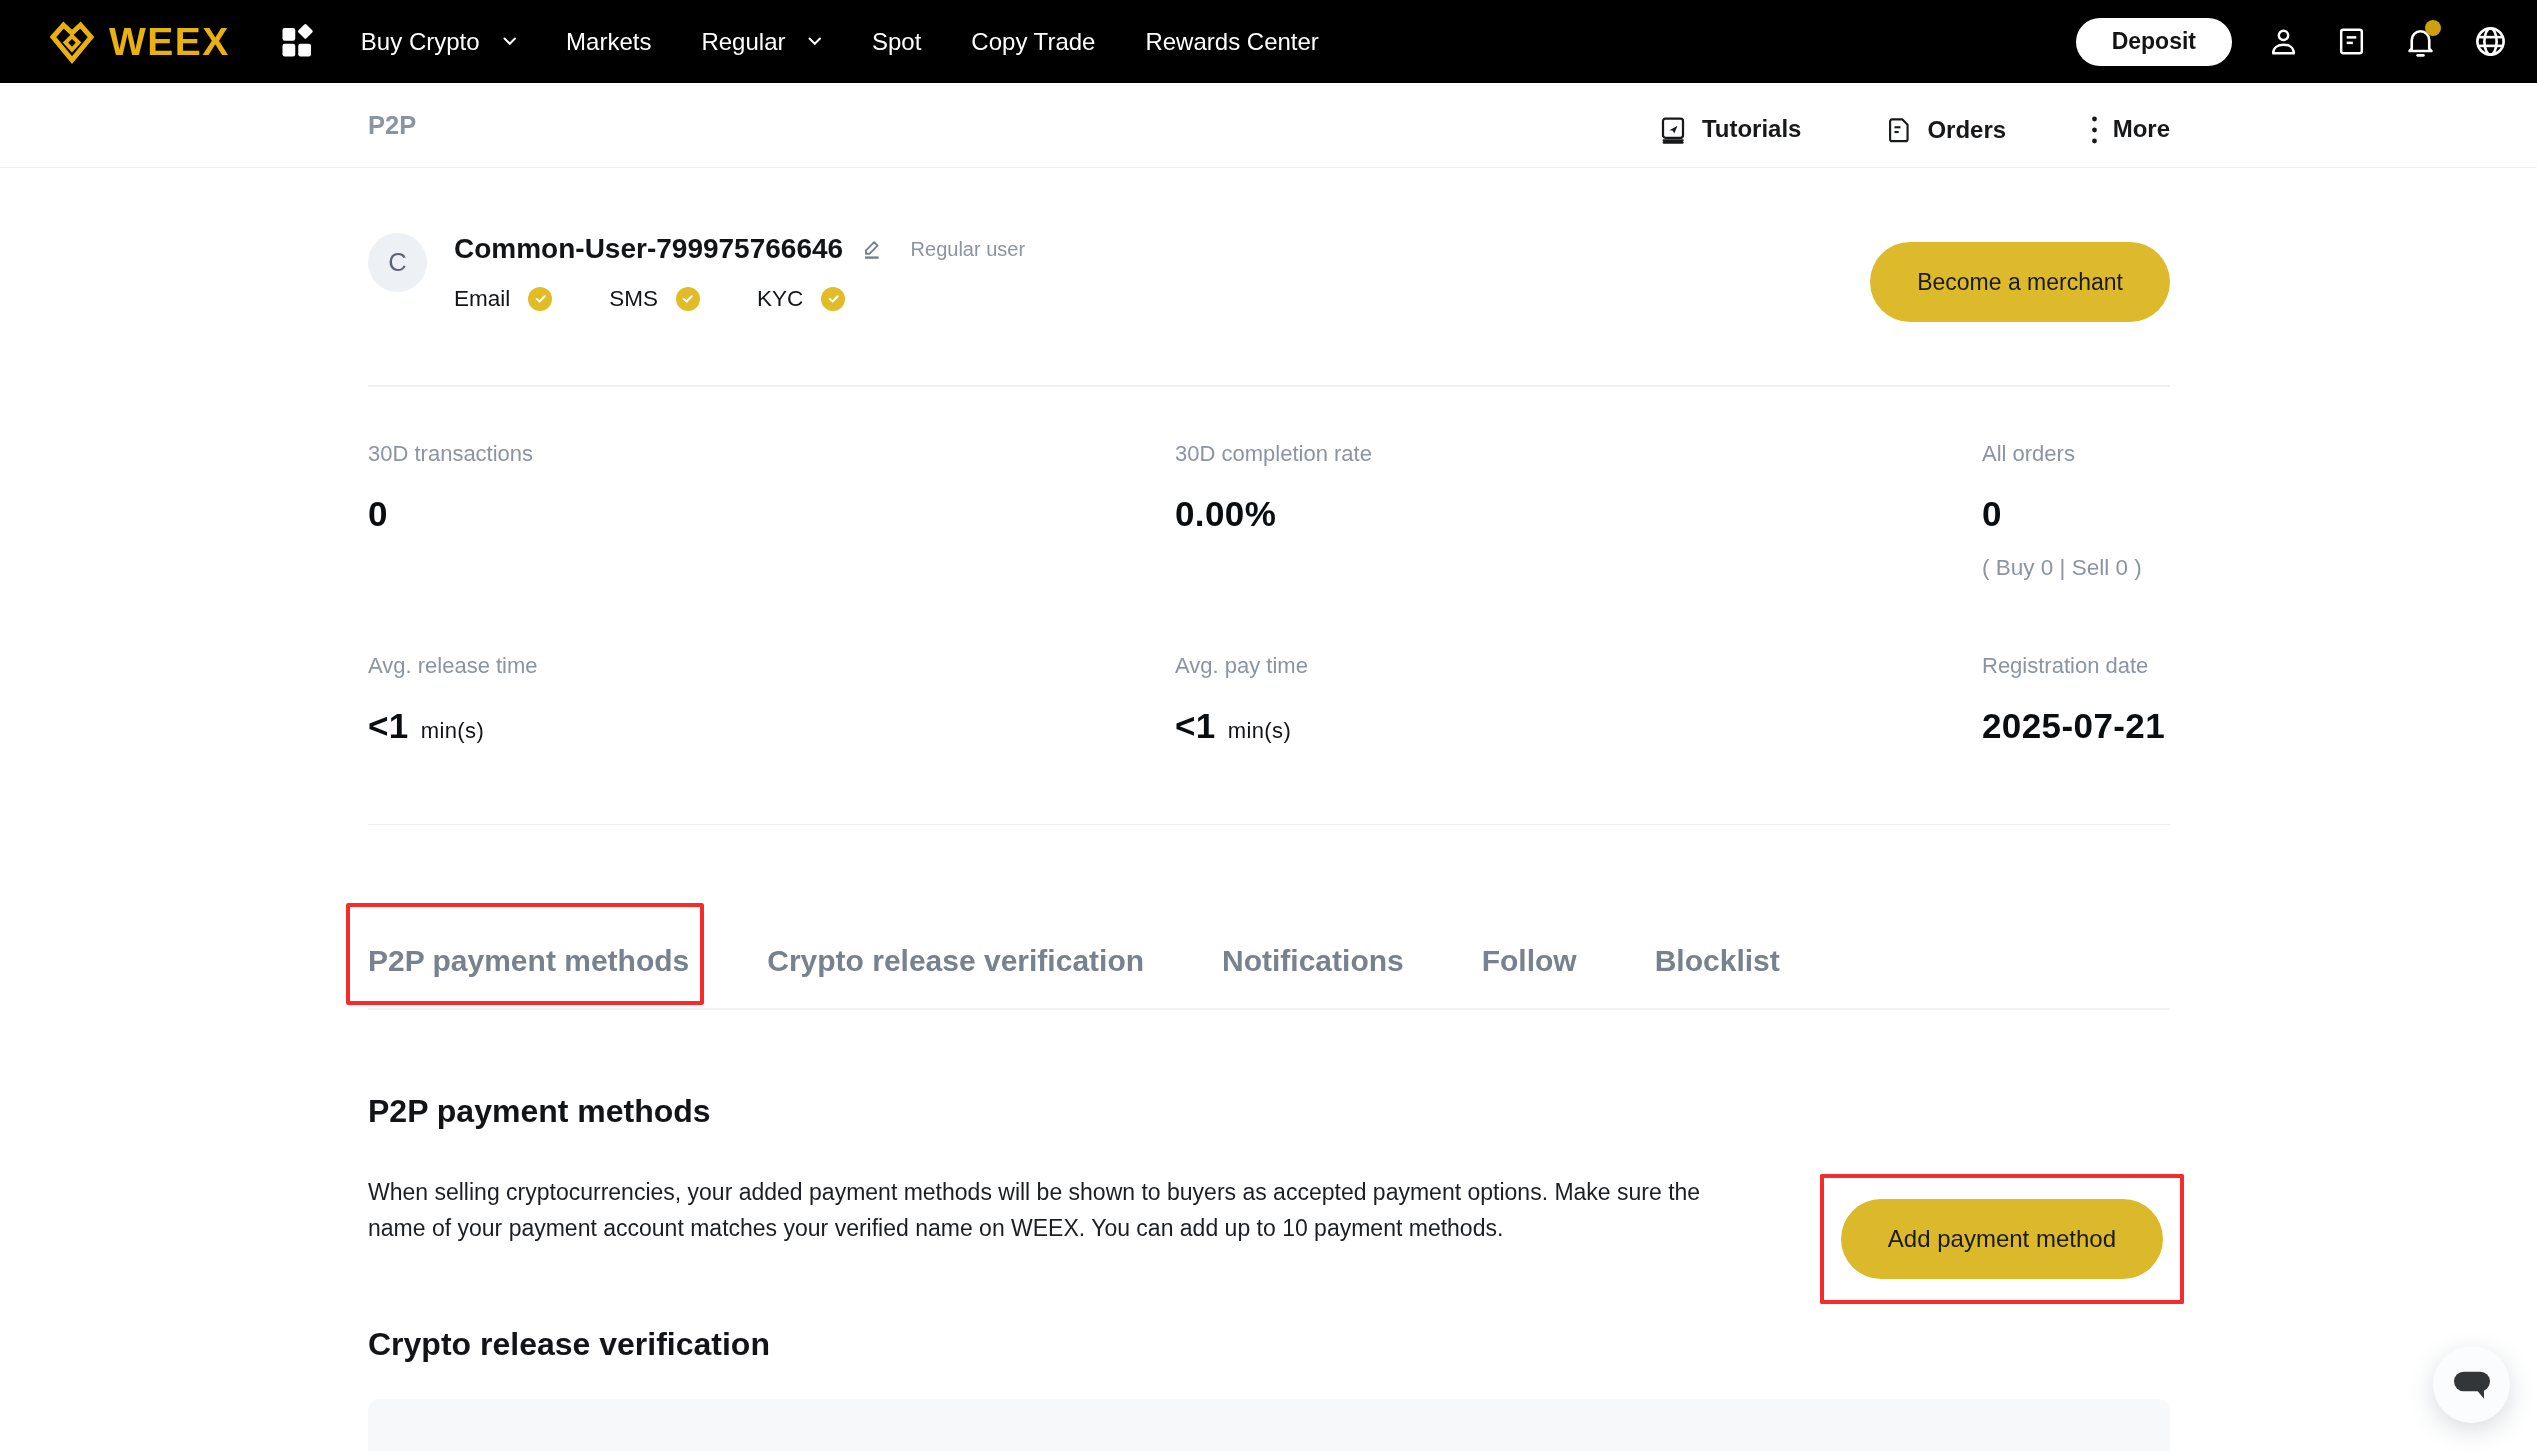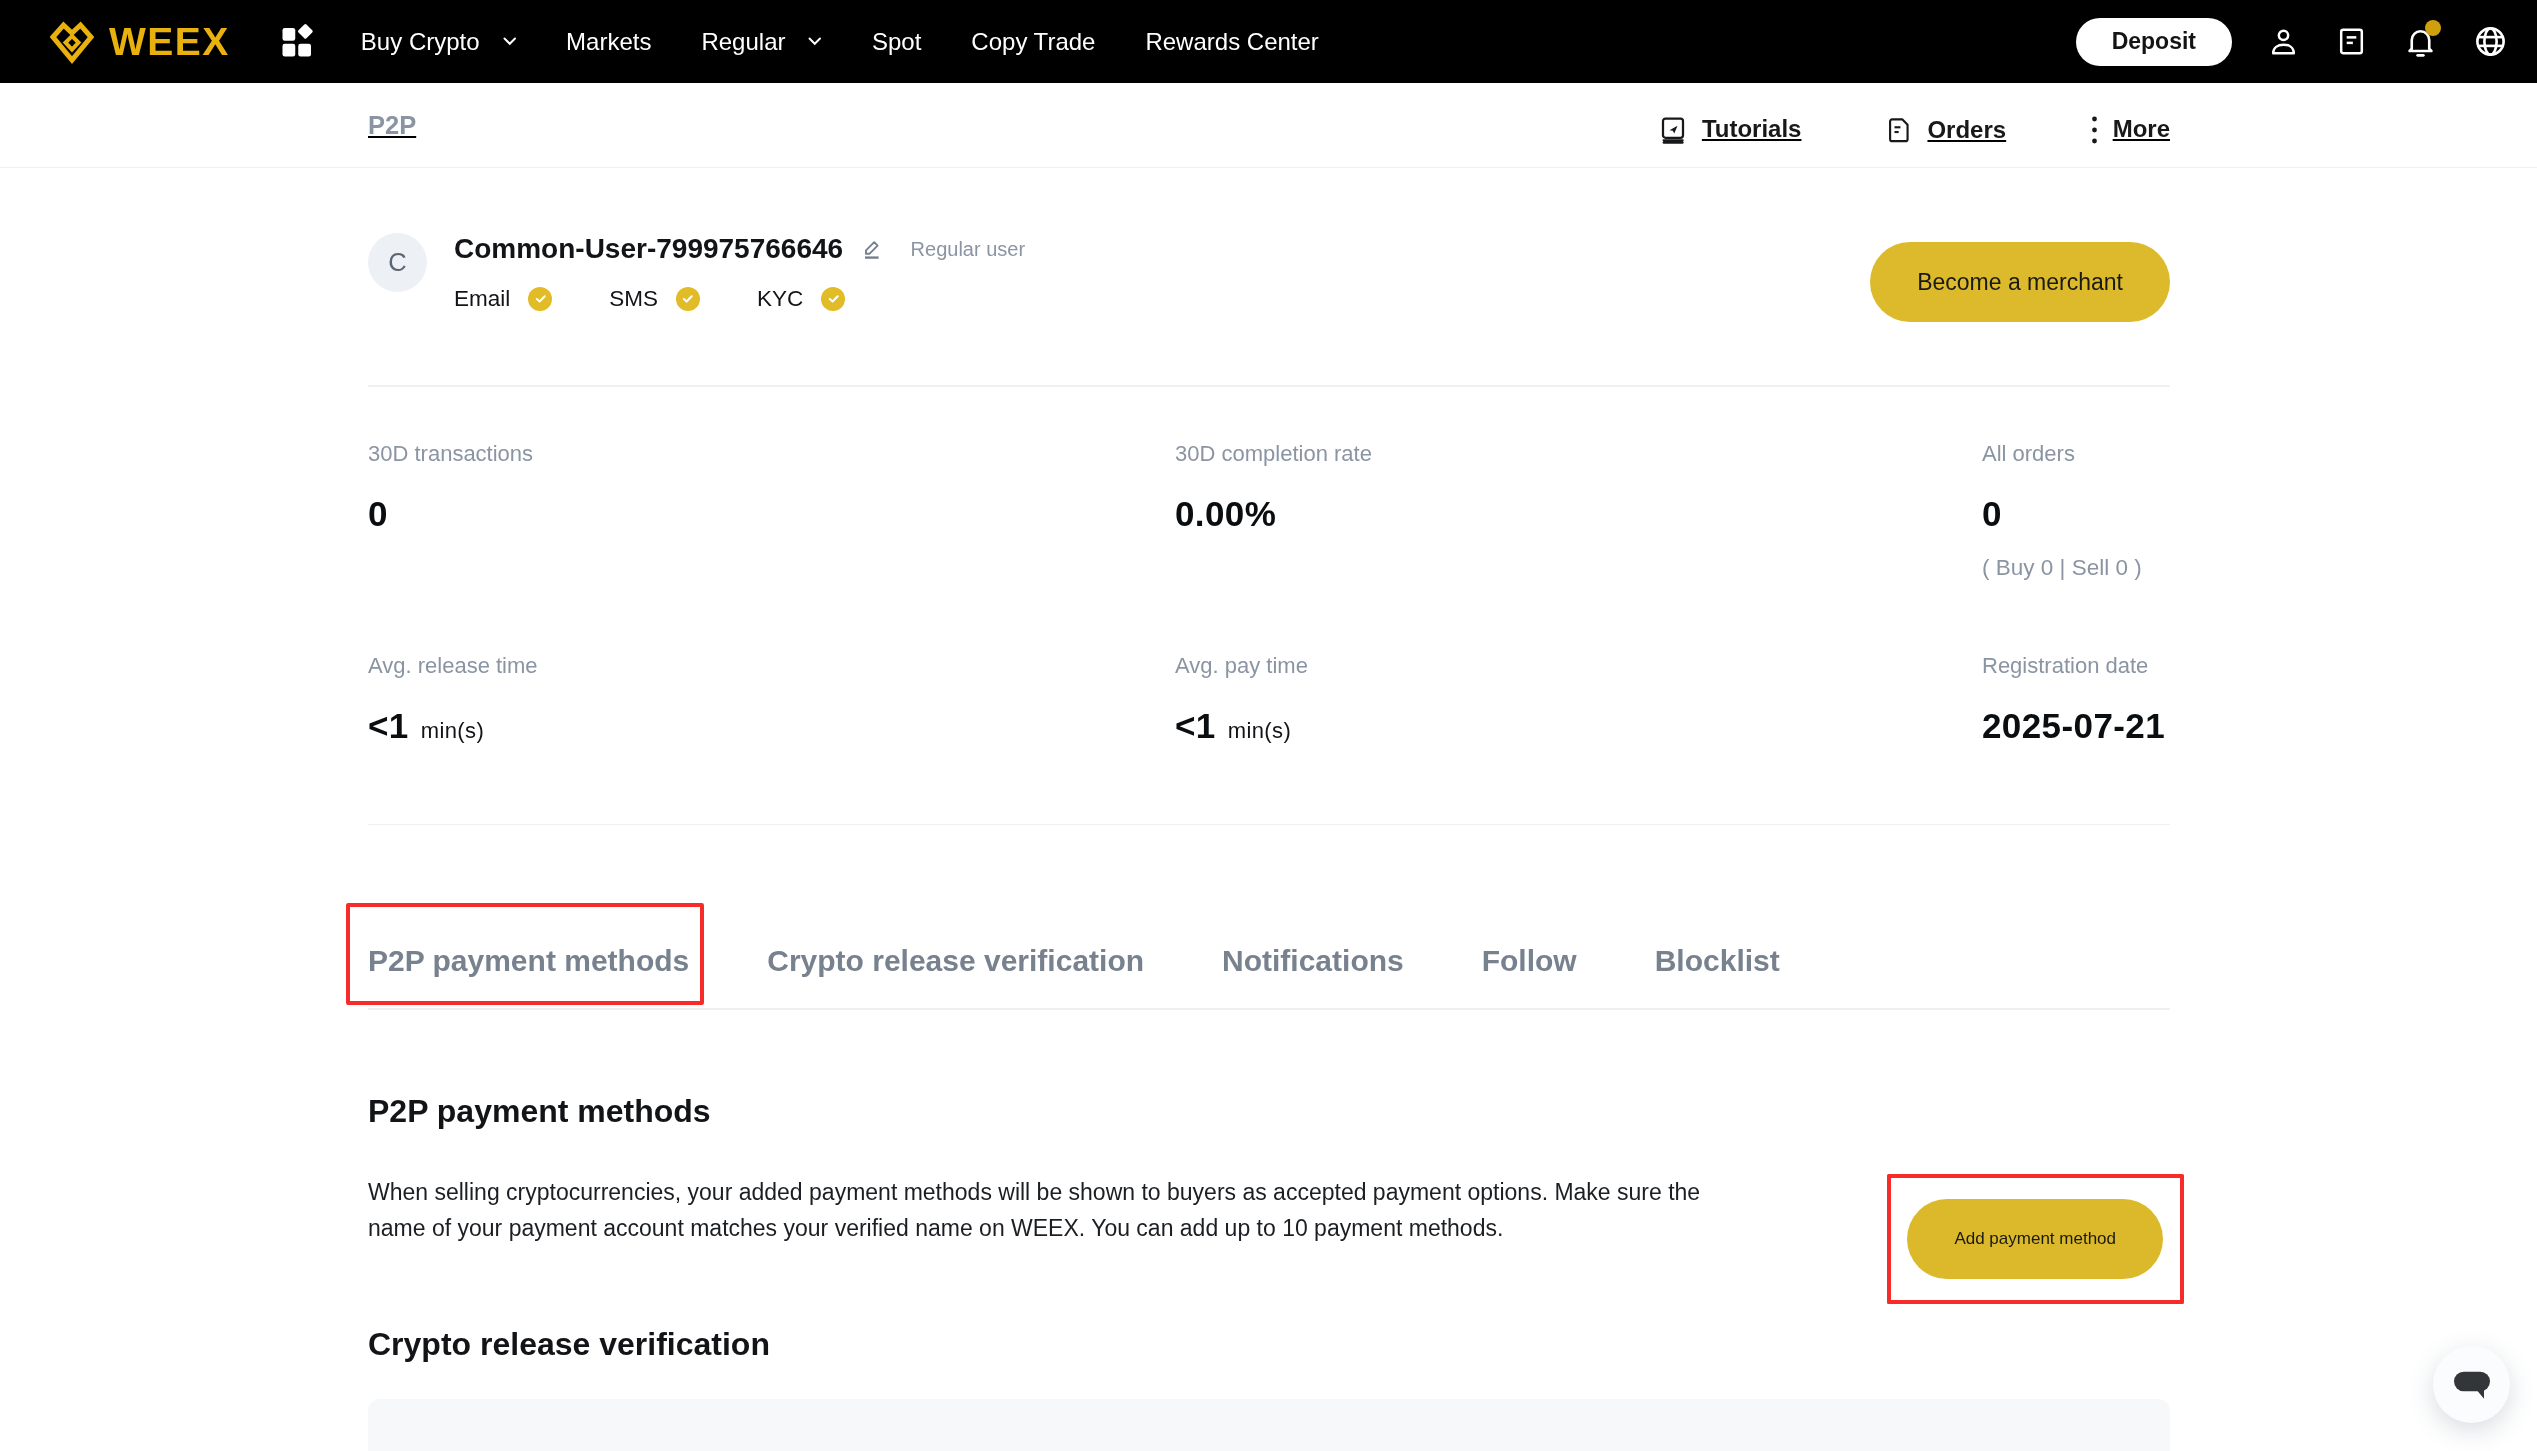--- a/index.html
+++ b/index.html
@@ -17,21 +17,21 @@
   .nav-item { display:flex; align-items:center; gap:23px; cursor:pointer; white-space:nowrap; }
   .nav-right { margin-left:auto; display:flex; align-items:center; gap:35px; }
   .deposit-btn { background:#fff; color:#141414; font-size:23px; font-weight:600;
     height:48px; padding:0 36px; border-radius:24px; display:flex; align-items:center; border:none; }
   .nav-ic { position:relative; display:flex; }
   .bell-dot { position:absolute; top:-4.5px; right:-3px; width:16.5px; height:16.5px;
     border-radius:50%; background:#CFA00D; }
 
   
   .subheader { height:85px; border-bottom:1.5px solid #EEF0F2; background:#fff;
-    display:flex; align-items:center;text-decoration:underline; }
+    display:flex; align-items:center; }
   .subheader-inner { width:1802px; margin:0 auto; display:flex; align-items:center;
     justify-content:space-between; }
   .sub-title { color:#8A94A3; font-size:25.5px; font-weight:600; }
   .sub-actions { display:flex; align-items:center; gap:84px; }
   .sub-action { display:flex; align-items:flex-start; gap:13.5px; font-size:24px;
     font-weight:600; color:#17181A; cursor:pointer;margin-top:10px; }
 
   .container { width:1802px; margin:0 auto; position:relative; }
 
   
@@ -74,21 +74,21 @@
     border:4.5px solid #F82B2B; border-radius:2.3px; pointer-events:none; }
 
   
   .pay-section { position:relative; }
   .section-title { font-size:32px; font-weight:700; color:#121418; margin-top:83px; }
   .pay-desc { margin-top:44px; font-size:23px; line-height:36px; color:#1B1F23;
     max-width:1351px; }
   .add-wrap { position:absolute; top:81px; right:-13.5px; border:4.5px solid #F82B2B;
     padding:21px 16.5px; border-radius:1.5px; }
   .add-btn { background:#DCB92A; height:80px; padding:0 47px; border-radius:40px;
-    font-size:17px; color:#1A1A14; display:flex; align-items:center; border:none; font-weight:500; }
+    font-size:24px; color:#1A1A14; display:flex; align-items:center; border:none; font-weight:500; }
 
   
   .crypto-title { margin-top:80px; }
   .panel { margin-top:36px; background:#F7F8FA; border-radius:12px; height:315px;
     padding:63px 0 0 44px; }
 
   
   .chat-fab { position:fixed; right:27px; bottom:28.5px; width:77px; height:77px;
     border-radius:50%; background:#FBFCFD; display:flex; align-items:center;
     justify-content:center; box-shadow:0 7.5px 25.5px rgba(60,80,100,0.20); cursor:pointer; }

